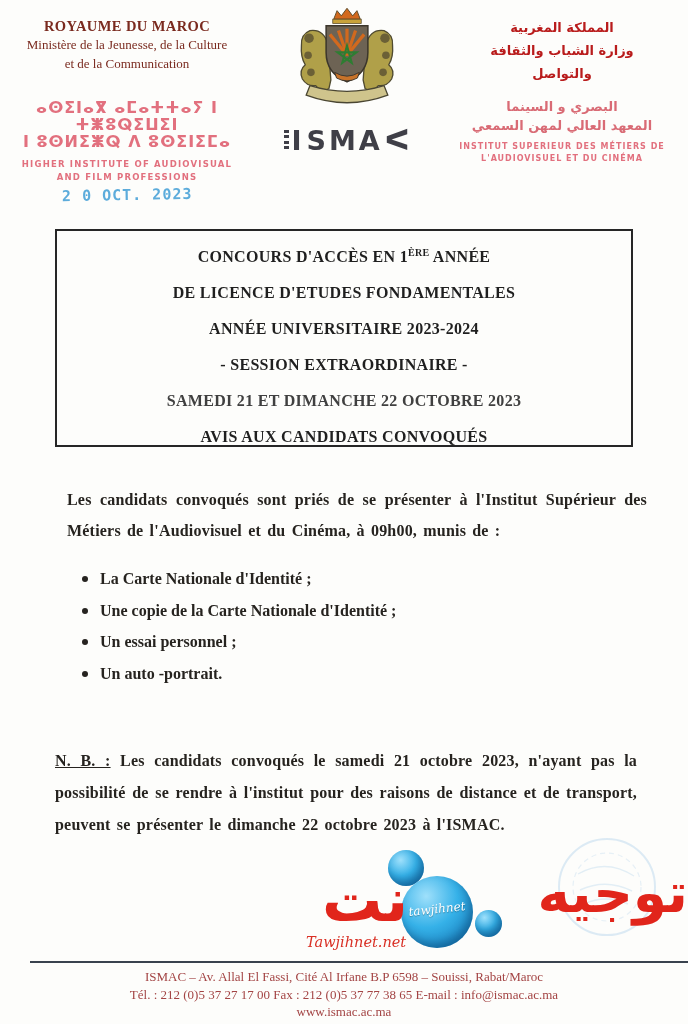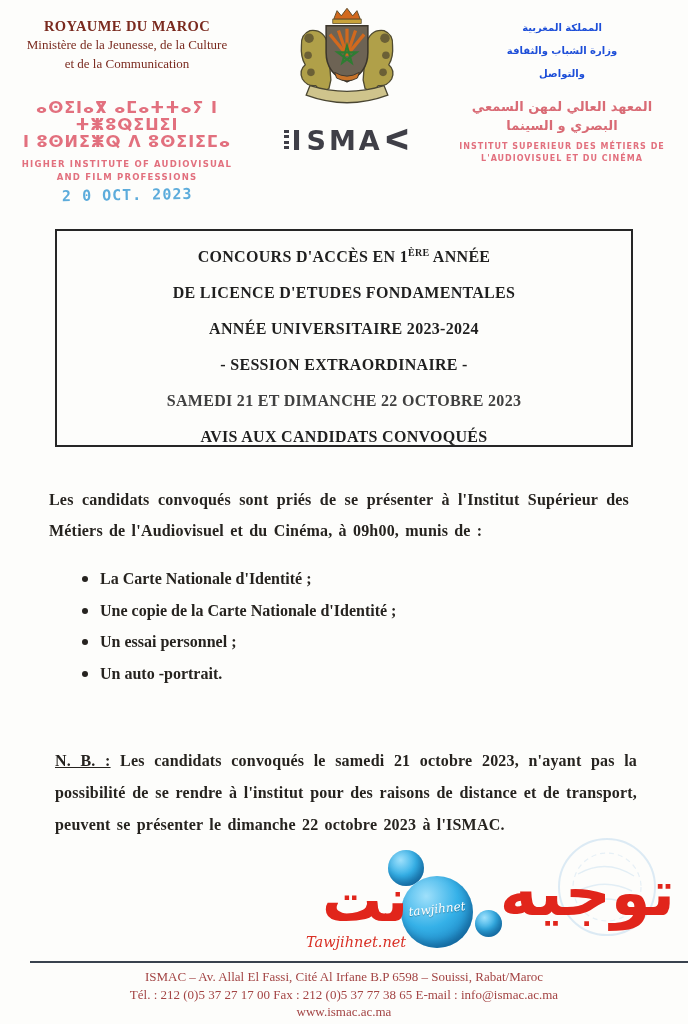--- a/index.html
+++ b/index.html
@@ -21,61 +21,61 @@
   .hdr-center { position:absolute; left:252px; top:4px; width:190px; text-align:center; }
   .wordmark { margin-top:4px; display:flex; align-items:center; justify-content:center; gap:2px; }
   .film-dots { width:5px; height:22px;
     background:repeating-linear-gradient(to bottom,#3f3f47 0 3px, transparent 3px 5.5px); }
   .wm-text { font-family:"DejaVu Sans", sans-serif; font-weight:bold; font-size:27px;
     color:#3f3f47; letter-spacing:3px; line-height:28px; }
   .wm-c { font-family:"DejaVu Sans", sans-serif; font-weight:bold; font-size:28px;
     color:#3f3f47; transform:scaleY(1.0); }
 
   .hdr-right { position:absolute; right:6px; top:16px; width:240px; text-align:center; }
-  .ar-dark { font-family:"DejaVu Sans", sans-serif; font-size:10px; color:#1d4ed8;
+  .ar-dark { font-family:"DejaVu Sans", sans-serif; font-size:13px; color:#b91c1c;
     line-height:23px; font-weight:bold; }
   .ar-pink { margin-top:12px; font-family:"DejaVu Sans", sans-serif; font-size:13px;
     color:#d96b75; line-height:19px; font-weight:bold; }
   .fr-pink { margin-top:6px; font-family:"DejaVu Sans", sans-serif; font-size:8px;
     color:#e2707e; letter-spacing:1px; line-height:12px; font-weight:bold; }
 
   
   .date-stamp { position:absolute; left:62px; top:186px;
     font-family:"DejaVu Sans Mono", monospace; font-weight:bold; font-size:15px;
     color:#55a8da; letter-spacing:1px; transform:rotate(-1deg); opacity:.95; }
 
   
   .notice-box { position:absolute; left:55px; top:229px; width:578px; height:218px;
     border:2px solid #262626; text-align:center; padding-top:4px; }
   .notice-box .nline { font-size:16px; font-weight:bold; color:#1f1f1f;
     line-height:36px; letter-spacing:.3px; }
   .notice-box sup { font-size:10px; vertical-align:super; }
   .notice-box .pink { color:#404040; }
 
   
-  .intro { position:absolute; left:49px; top:484px; width:580px;
+  .intro { position:absolute; left:67px; top:484px; width:580px;
     font-size:16px; font-weight:bold; line-height:31px; text-align:justify;
     letter-spacing:.2px; word-spacing:2px; }
   .bullets { position:absolute; left:100px; top:563px; width:500px; list-style:none; }
   .bullets li { font-size:16px; font-weight:bold; line-height:31.5px; position:relative; }
   .bullets li::before { content:""; position:absolute; left:-18px; top:13px;
     width:6px; height:6px; border-radius:50%; background:#26231f; }
   .nb { position:absolute; left:55px; top:745px; width:582px;
     font-size:16px; font-weight:bold; line-height:32px; text-align:justify;
     letter-spacing:.2px; word-spacing:2px; }
   .nb .nb-label { text-decoration:underline; }
 
   
   .stamp { position:absolute; left:548px; top:834px; width:118px; height:106px; opacity:.55; }
 
   
   .wmark { position:absolute; left:300px; top:848px; width:388px; height:118px; }
   .wmark .ar-big { position:absolute; font-family:"DejaVu Sans", sans-serif;
     font-weight:bold; color:#e1251b; }
-  .wmark .ar-right { right:13px; top:12px; font-size:64px; line-height:66px; }
+  .wmark .ar-right { right:0; top:12px; font-size:55px; line-height:66px; }
   .wmark .ar-left { left:22px; top:22px; font-size:60px; line-height:60px; }
   .sphere { position:absolute; border-radius:50%;
     background:radial-gradient(circle at 35% 28%, #9fe0fb 0%, #35b1e8 45%, #0f6fb0 100%);
     box-shadow:inset -3px -5px 8px rgba(0,40,80,.35); }
   .sphere-big { left:101px; top:28px; width:72px; height:72px; }
   .sphere-small { left:88px; top:2px; width:36px; height:36px; }
   .sphere-dot { left:175px; top:62px; width:27px; height:27px; }
   .sphere-big .script { position:absolute; top:26px; left:4px; width:64px; text-align:center;
     font-family:"DejaVu Serif", serif; font-style:italic; font-size:12px; color:#ffffff;
     transform:rotate(-6deg); text-shadow:0 1px 1px rgba(0,0,0,.3); }
@@ -149,22 +149,22 @@
     </div>
   </div>
 
   <div class="hdr-right" dir="rtl">
     <div class="ar-dark">
       <div>المملكة المغربية</div>
       <div>وزارة الشباب والثقافة</div>
       <div>والتواصل</div>
     </div>
     <div class="ar-pink">
+      <div>البصري و السينما</div>
       <div>المعهد العالي لمهن السمعي</div>
-      <div>البصري و السينما</div>
     </div>
     <div class="fr-pink" dir="ltr">
       <div>INSTITUT SUPERIEUR DES MÉTIERS DE</div>
       <div>L'AUDIOVISUEL ET DU CINÉMA</div>
     </div>
   </div>
 
   <div class="date-stamp">2 0 OCT. 2023</div>
 
   <div class="notice-box">

